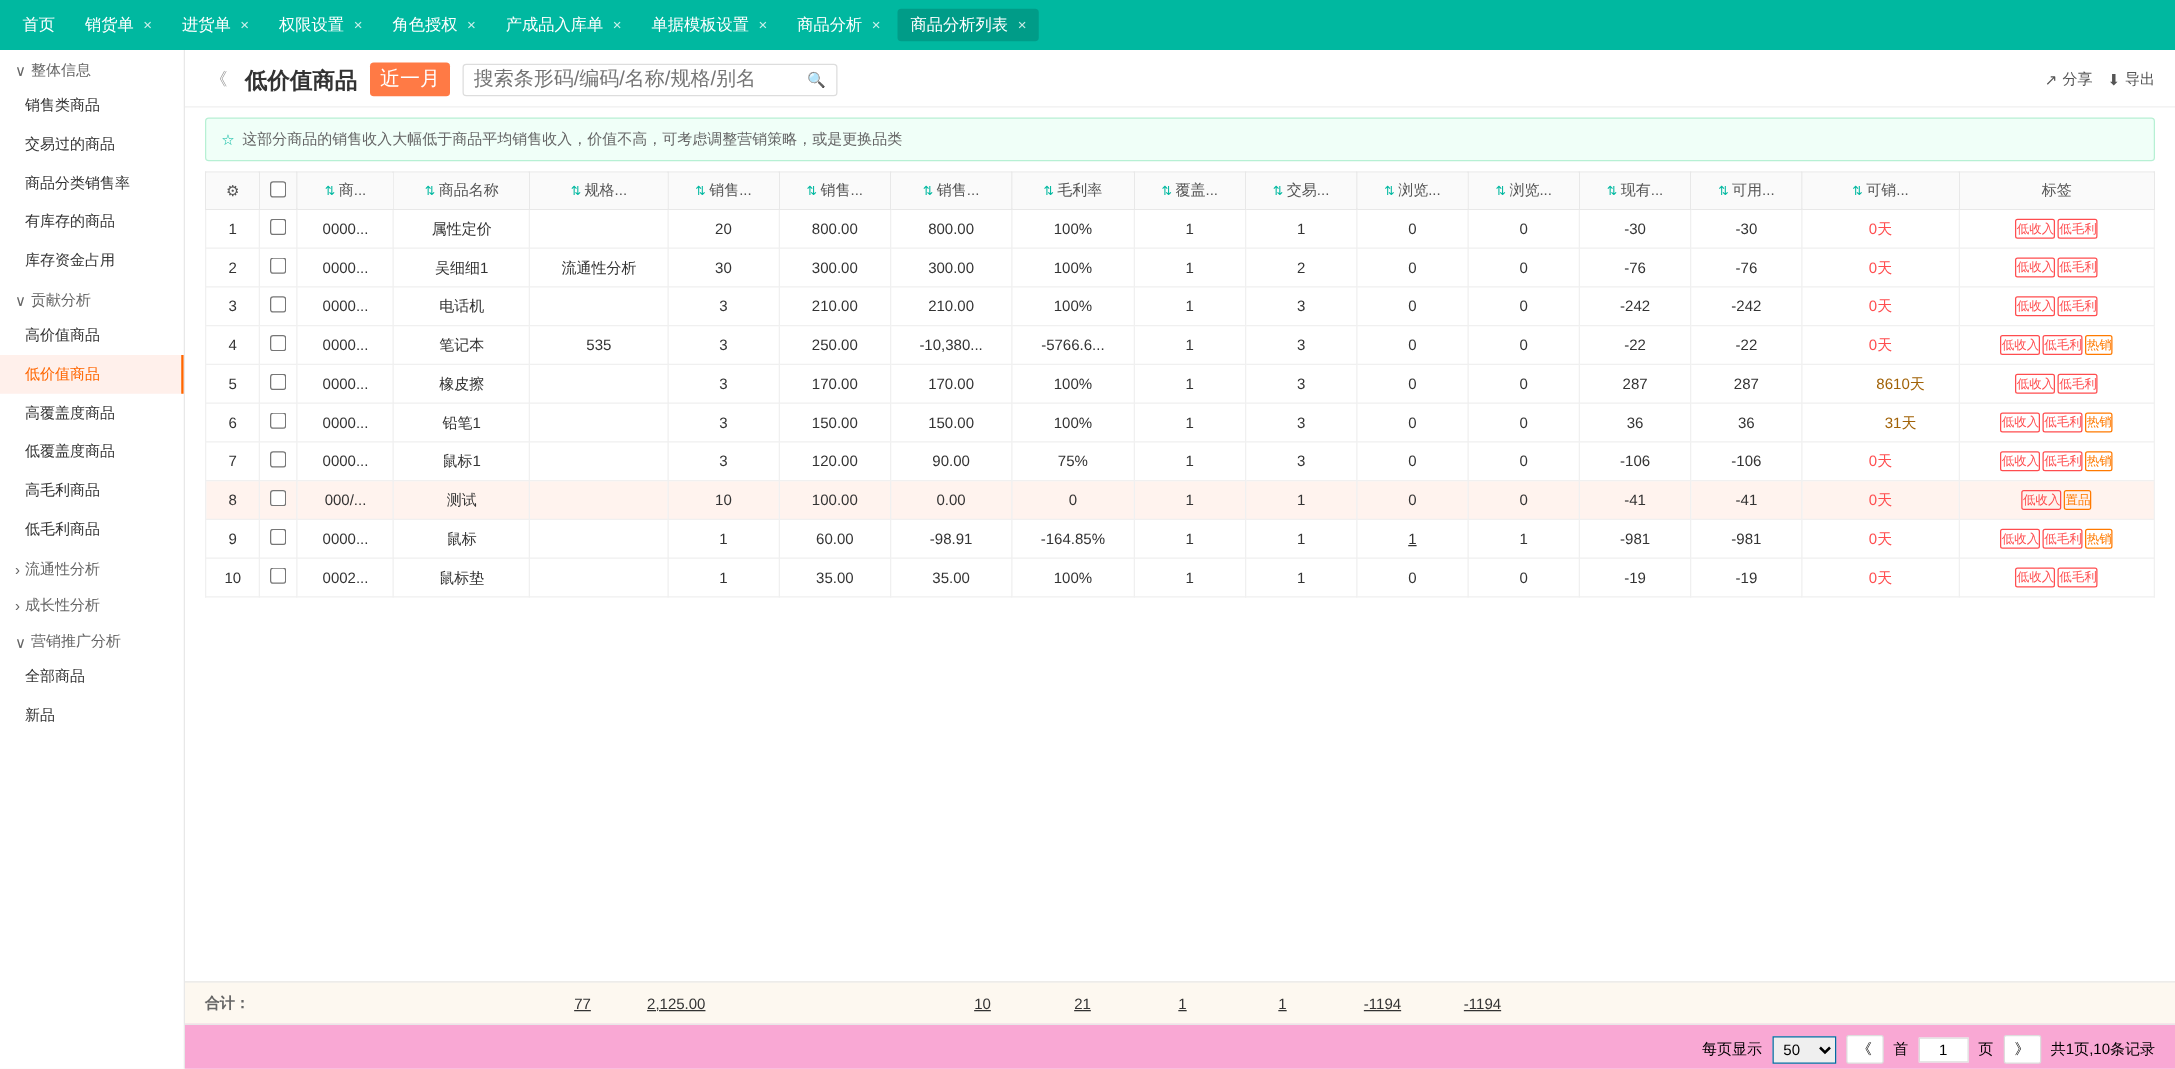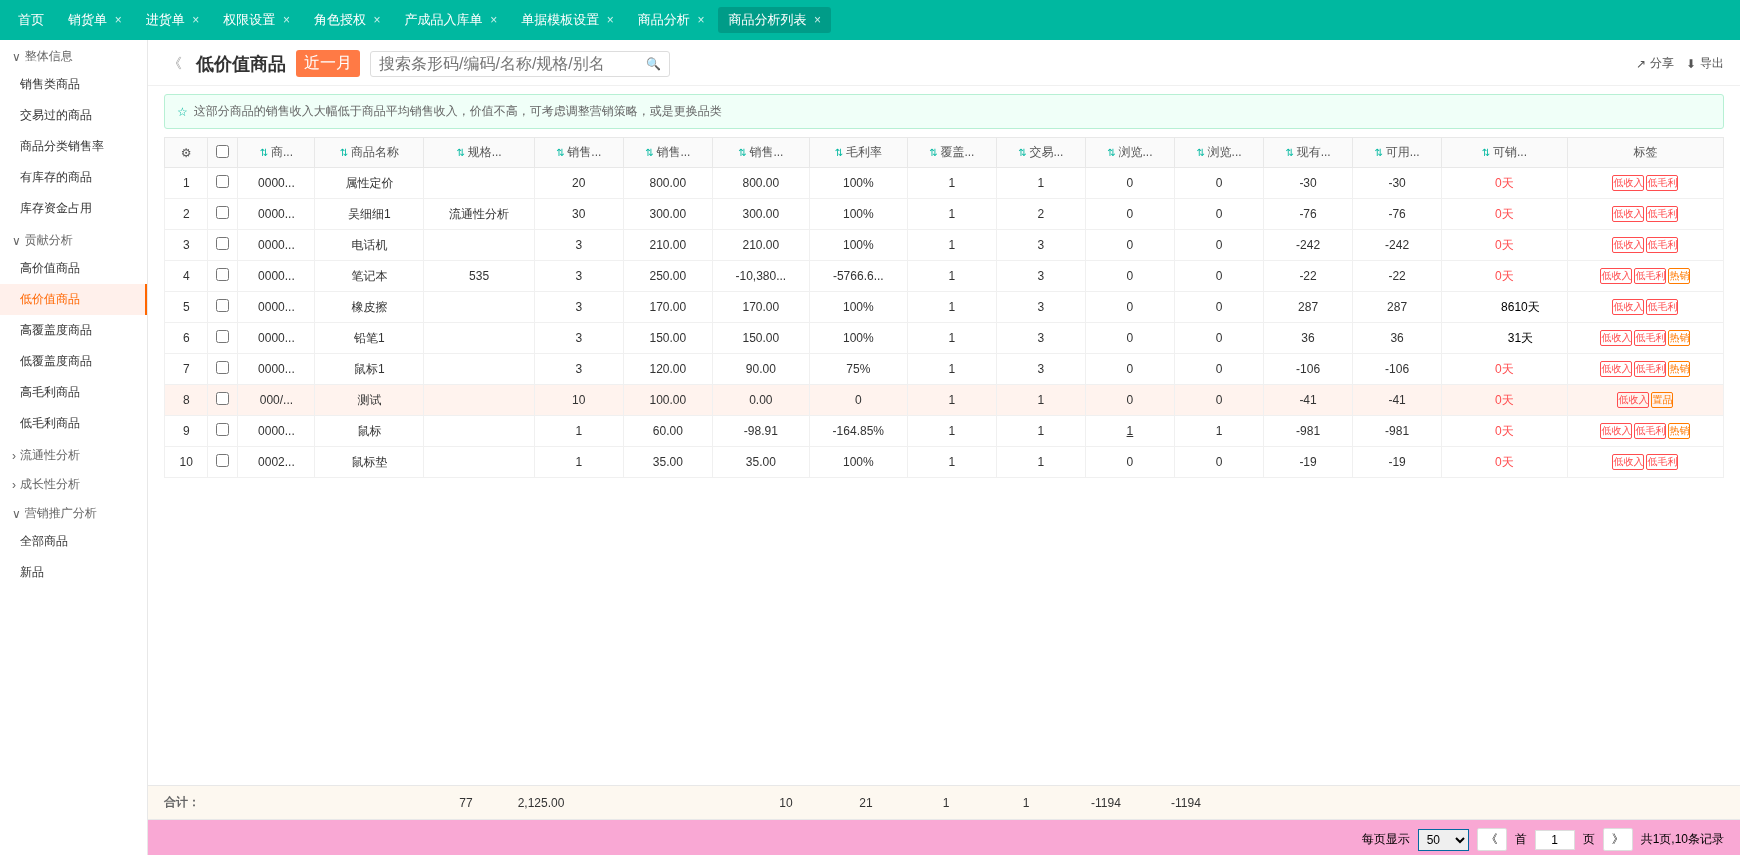--- a/index.html
+++ b/index.html
@@ -168,36 +168,37 @@
       padding: 0 0;
       font-size: 10px;
       margin: 1px;
     }
     .tag-low-income { color: #ff4d4f; }
     .tag-low-margin { color: #ff4d4f; }
     .tag-hot { color: #ff7a00; }
     .tag-best { color: #ff7a00; }
     .underline { text-decoration: underline; cursor: pointer; }
     .day-red { color: #ff4d4f; }
-    .day-normal { color: #000000; padding-left: 40px; }
+    .day-normal { color: #a16207; padding-left: 40px; }
 
     
     .table-footer {
       background: #fdf8f0;
       border-top: 1px solid #e8e8e8;
       padding: 8px 16px;
       display: flex;
       align-items: center;
       gap: 8px;
       font-size: 12px;
     }
     .footer-label { color: #666; font-weight: bold; margin-right: 8px; }
     .footer-cell {
       text-align: center;
       color: #333;
+      text-decoration: underline;
     }
 
     
     .pagination-bar {
       background: #f9a8d4;
       border-top: 1px solid #e8e8e8;
       padding: 8px 16px;
       display: flex;
       align-items: center;
       justify-content: flex-end;

